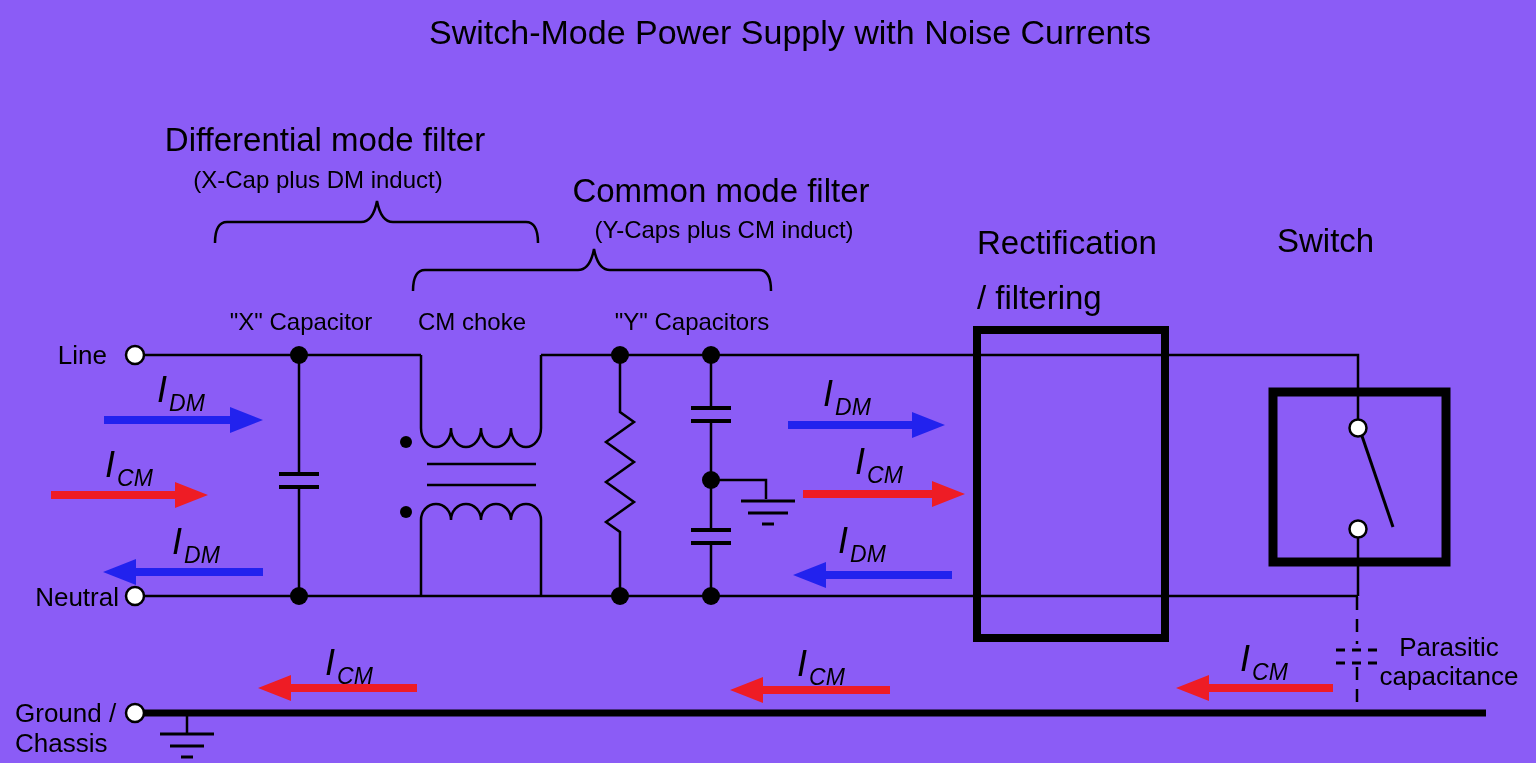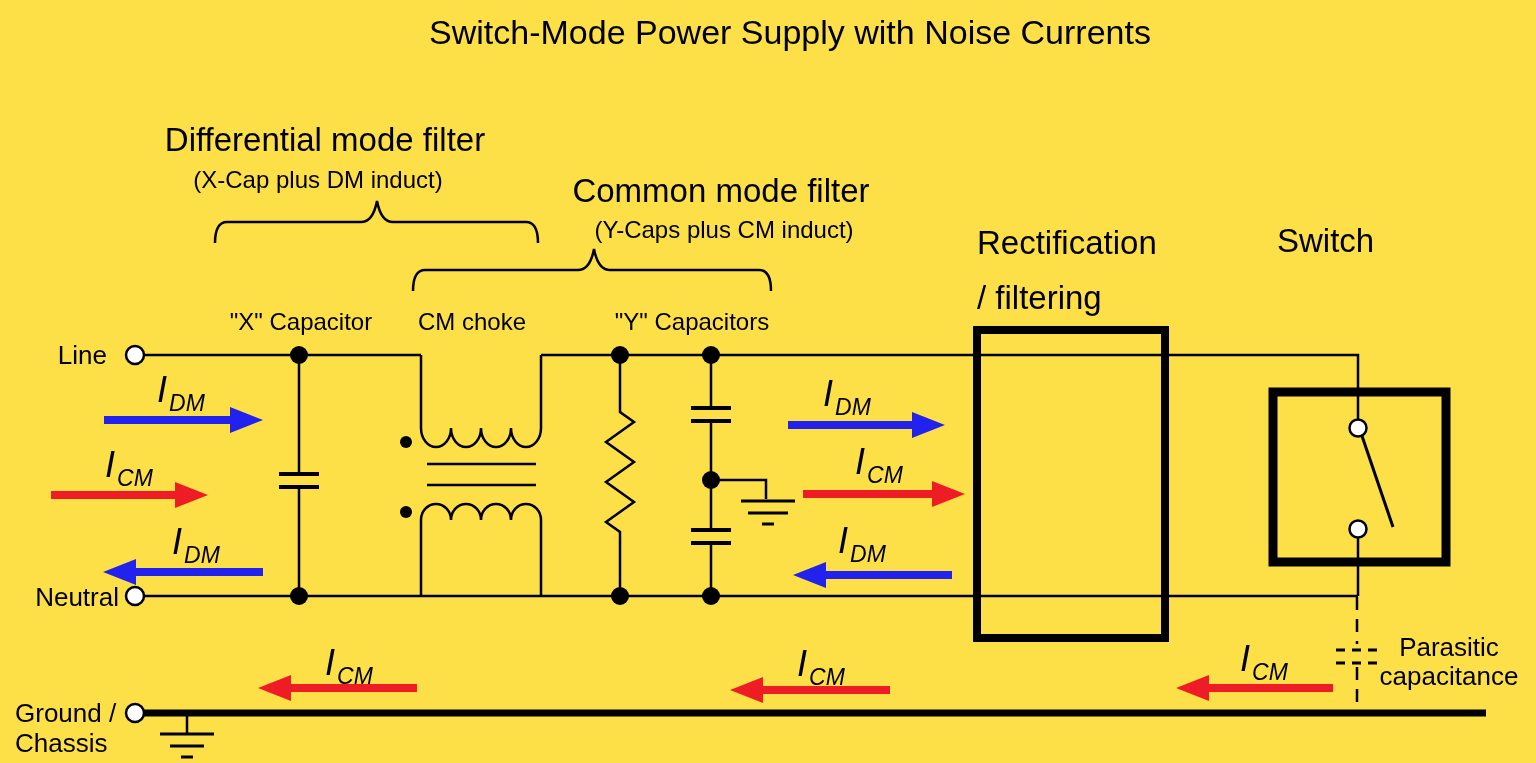--- a/index.html
+++ b/index.html
@@ -1,16 +1,16 @@
 <!DOCTYPE html>
 <html><head>
 <meta charset="utf-8">
 <style>
   html,body{margin:0;padding:0;background:#ffffff;}
-  .stage{position:relative;width:1536px;height:763px;background:#fde047;overflow:hidden;}
+  .stage{position:relative;width:1536px;height:763px;background:#8b5cf6;overflow:hidden;}
   svg{display:block;}
   text{font-family:"Liberation Sans","DejaVu Sans",sans-serif;fill:#000;}
   .h1{font-size:34px;}
   .h2{font-size:33px;}
   .sub{font-size:24px;}
   .lbl{font-size:26px;}
   .cur{font-size:36px;font-style:italic;}
   .cursub{font-size:23px;font-style:italic;}
   .wire{stroke:#000;stroke-width:2.5;fill:none;}
   .plate{stroke:#000;stroke-width:4;fill:none;}

